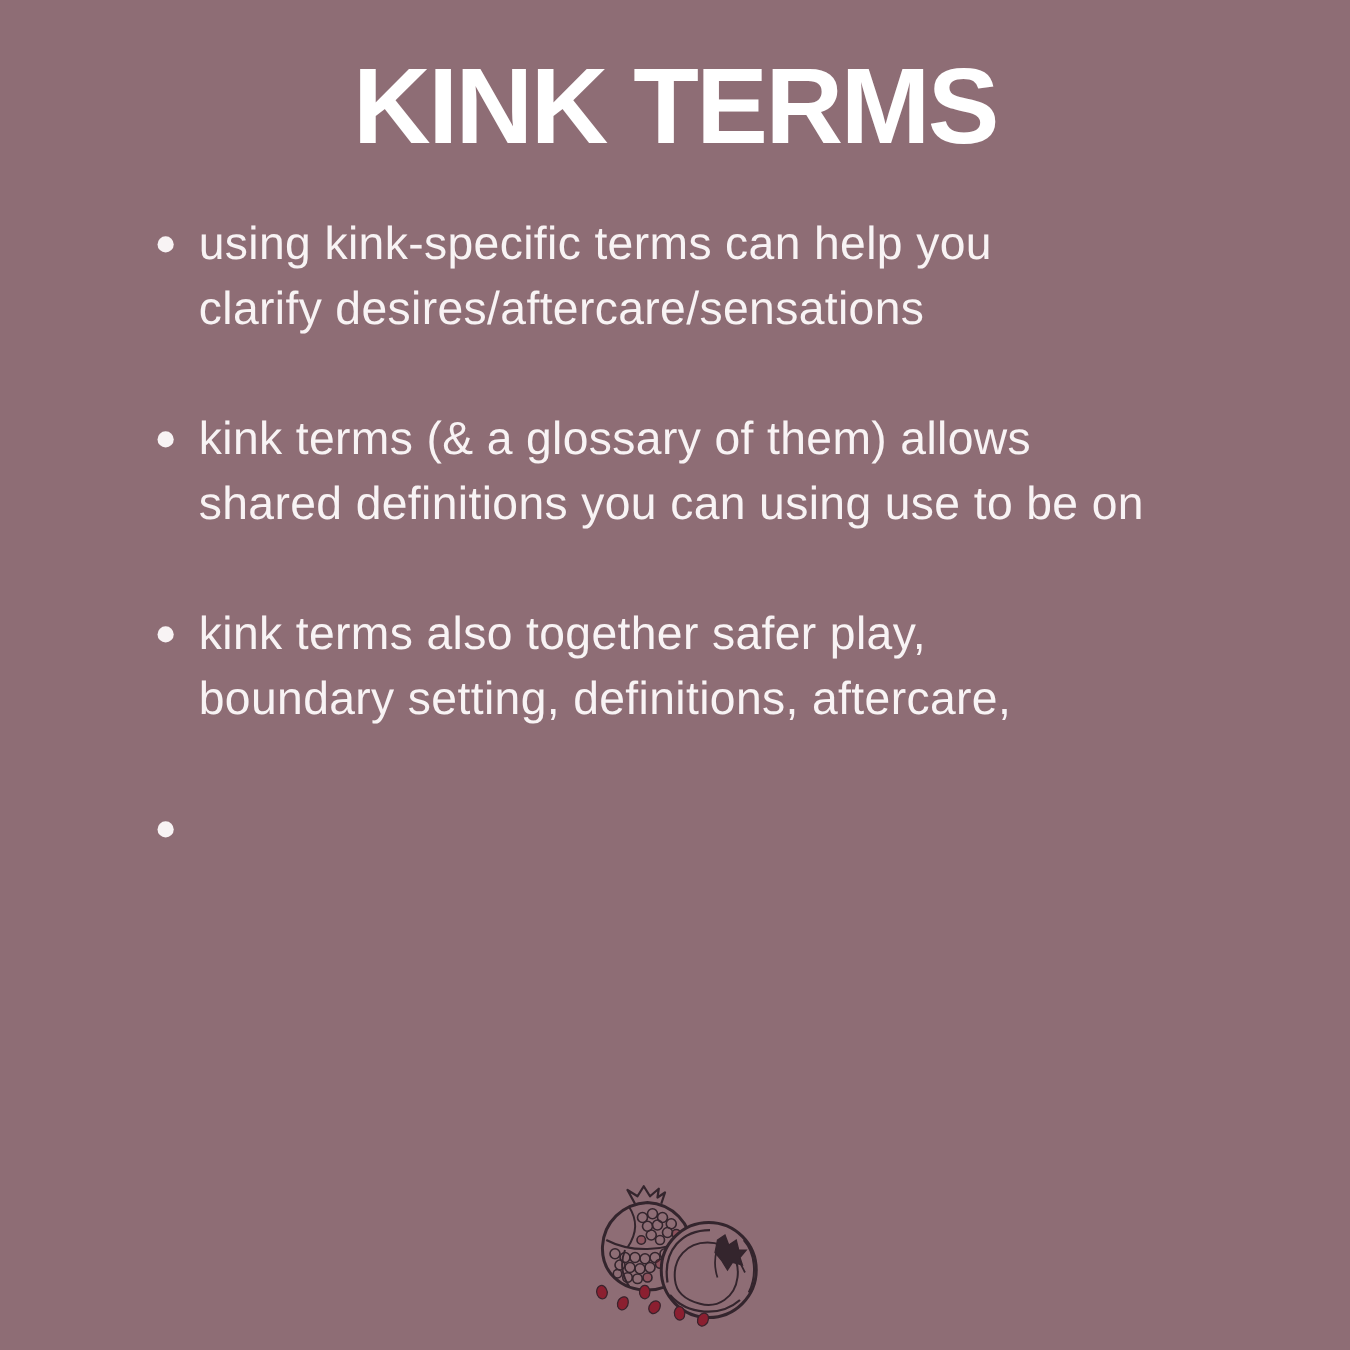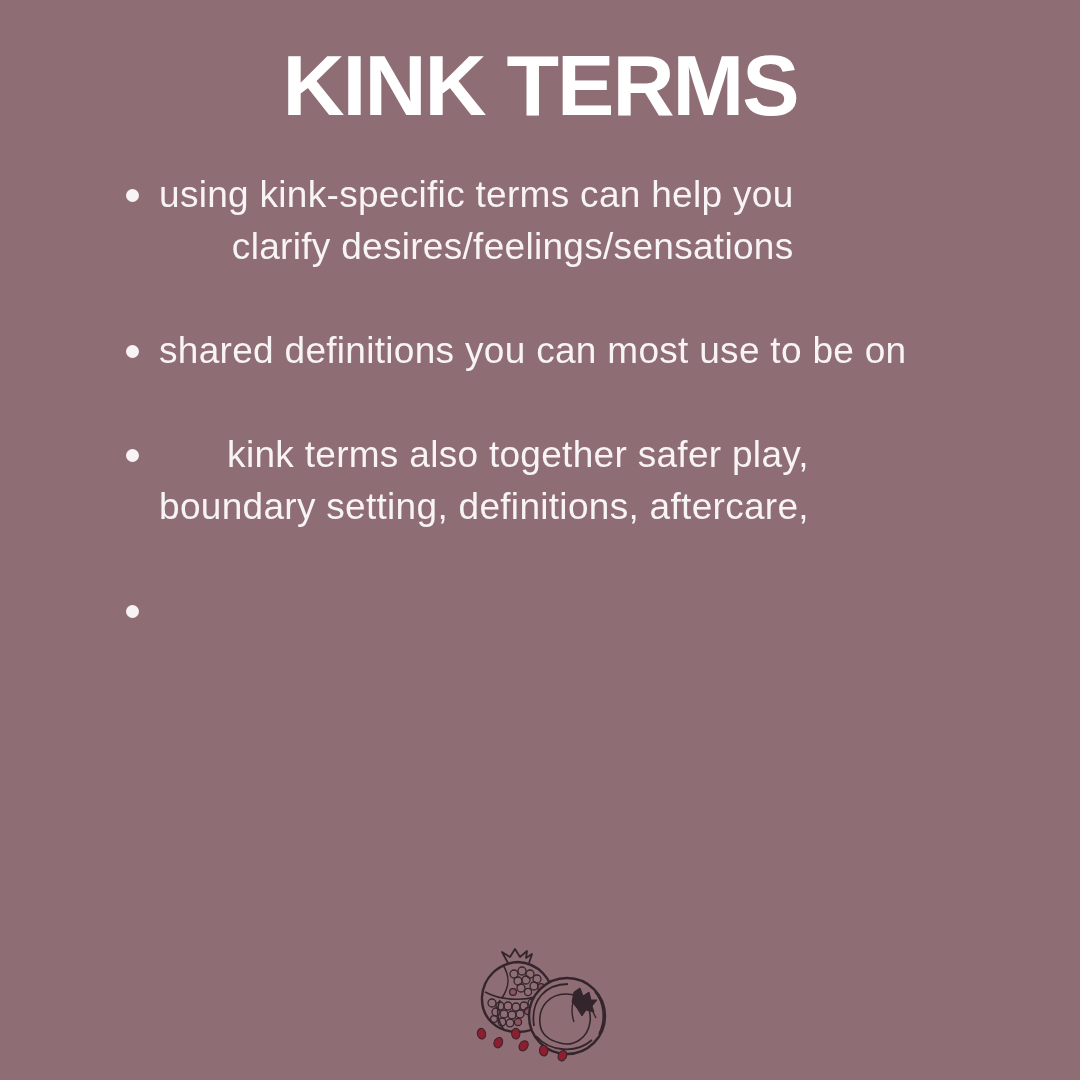--- a/index.html
+++ b/index.html
@@ -26,21 +26,20 @@
     color: #ffffff;
     font-size: 86px;
     font-weight: 700;
     letter-spacing: -2px;
     line-height: 1.1;
   }
   .bullets {
     list-style: none;
     margin: 36px 0 0 0;
     padding: 0 60px 0 126px;
-    text-align: right;
   }
   .bullet-item {
     display: flex;
     align-items: flex-start;
     margin-bottom: 52px;
     color: #f8f3f4;
     font-size: 37px;
     font-weight: 300;
     letter-spacing: 0.3px;
     line-height: 52px;
@@ -67,27 +66,28 @@
 
 <div class="slide">
 
   <h1 class="title">KINK TERMS</h1>
 
   <ul class="bullets">
     <li class="bullet-item">
       <span class="bullet-dot"></span>
       <span class="bullet-text">
         <div>using kink-specific terms can help you</div>
-        <div>clarify desires/feelings/sensations</div>
+        <div>clarify desires/aftercare/sensations</div>
       </span>
     </li>
     <li class="bullet-item">
       <span class="bullet-dot"></span>
       <span class="bullet-text">
-        <div>shared definitions you can most use to be on</div>
+        <div>kink terms (&amp; a glossary of them) allows</div>
+        <div>shared definitions you can using use to be on</div>
       </span>
     </li>
     <li class="bullet-item">
       <span class="bullet-dot"></span>
       <span class="bullet-text">
         <div>kink terms also together safer play,</div>
         <div>boundary setting, definitions, aftercare,</div>
       </span>
     </li>
     <li class="bullet-item">

